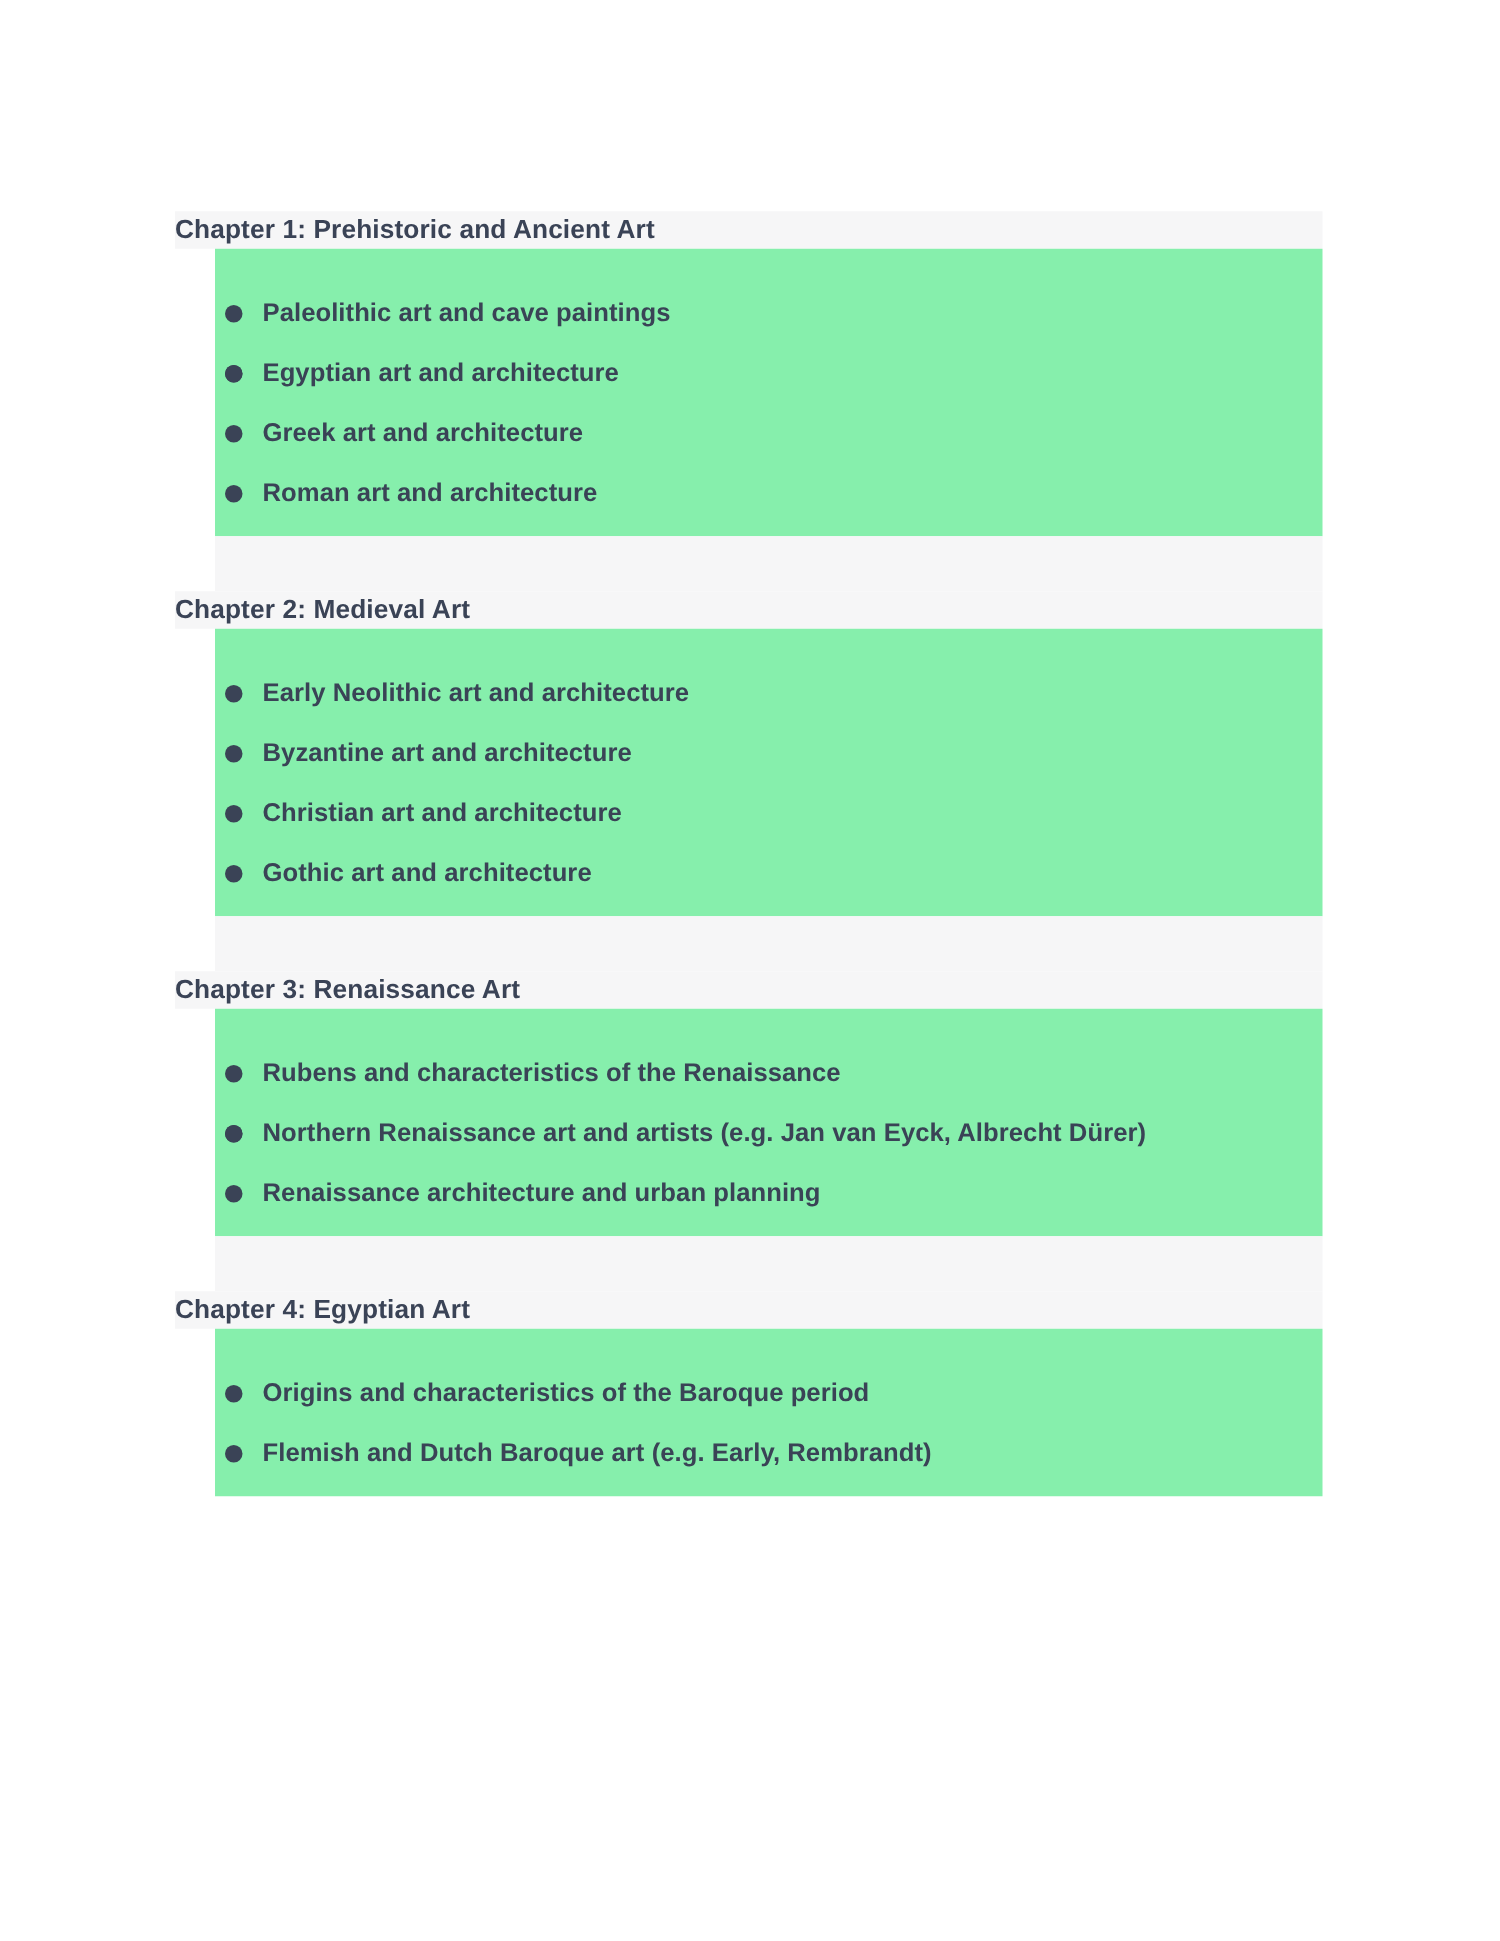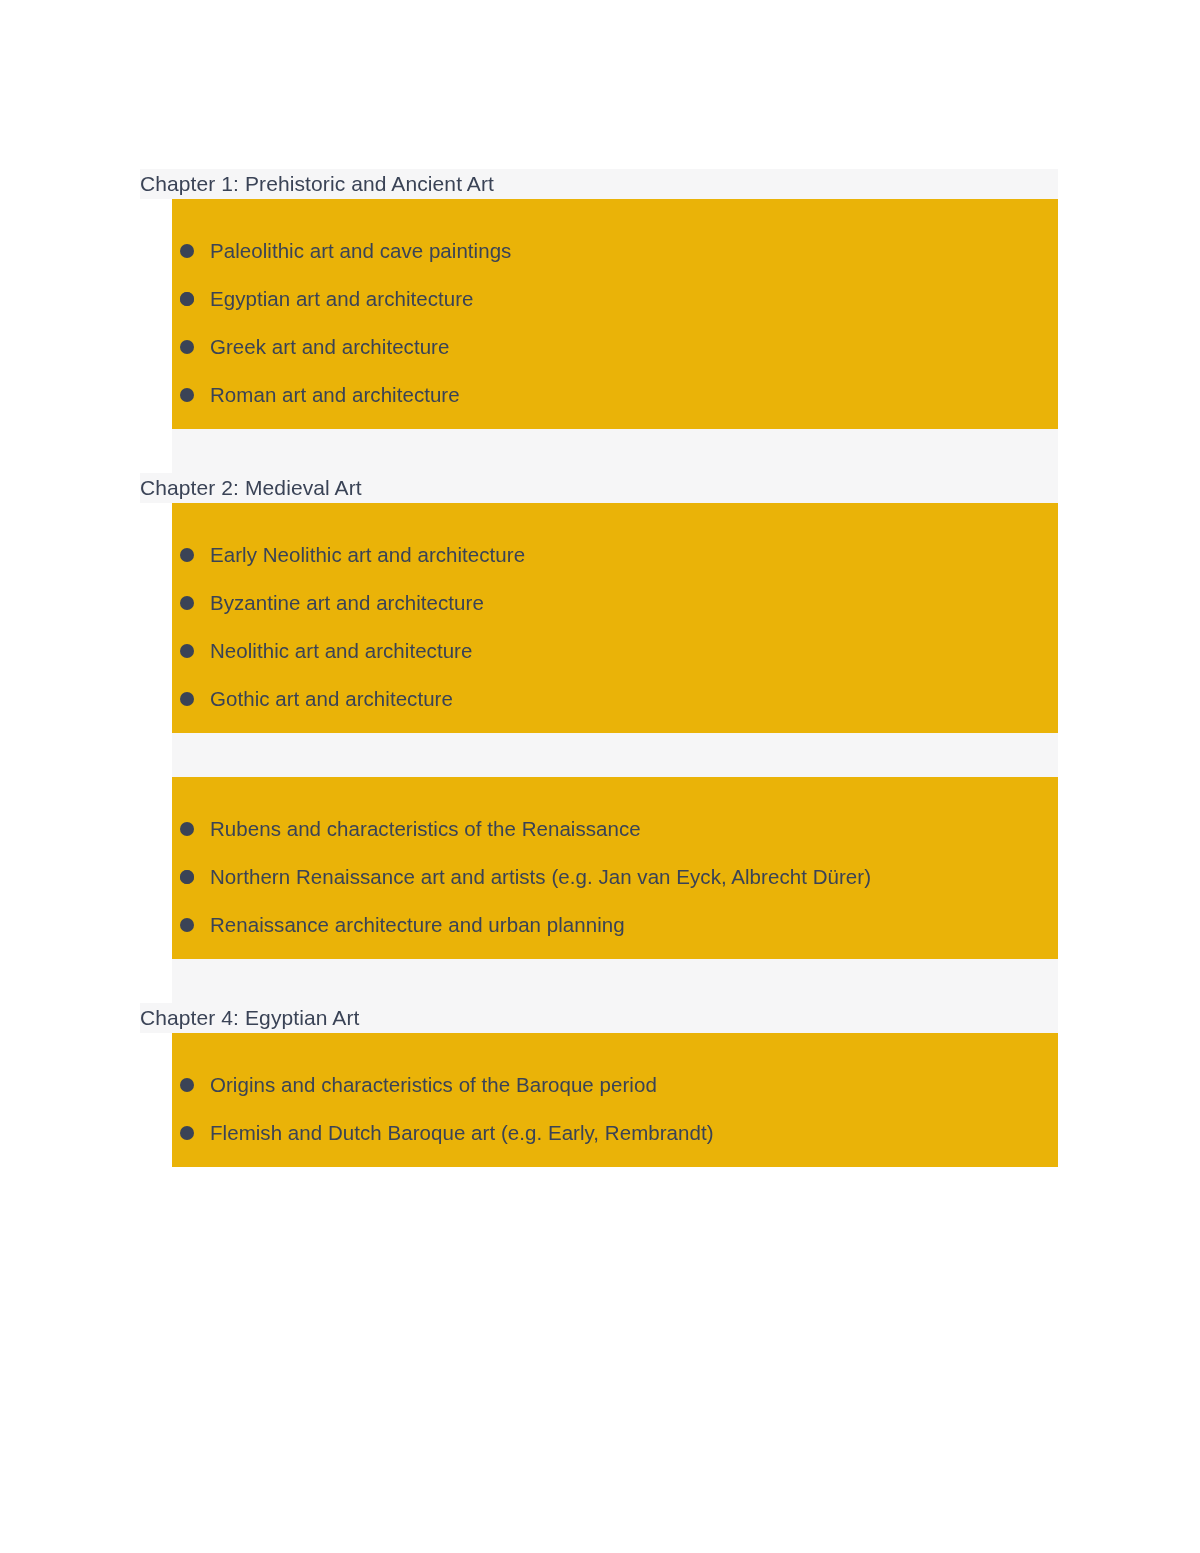--- a/index.html
+++ b/index.html
@@ -17,20 +17,21 @@
     overflow: hidden;
   }
 
   
   .doc-page {
     position: absolute;
     left: 0;
     top: 0;
     width: 1152px;
     height: 1553px;
+    font-weight: bold;
   }
 
   .content {
     position: absolute;
     left: 140px;
     top: 169px;
     width: 918px;          
   }
 
   
@@ -41,21 +42,21 @@
     letter-spacing: 0.1px;
     color: #3a4356;
     padding: 0;
     white-space: nowrap;
   }
 
   
   .list-block {
     margin-left: 32px;          
     width: 886px;
-    background: #eab308;
+    background: #86efac;
     padding-top: 28px;
     padding-bottom: 10px;
   }
 
   
   .chapter-gap {
     margin-left: 32px;
     width: 886px;
     background: #f6f6f7;
     height: 44px;
@@ -124,30 +125,31 @@
         <li class="bullet-item">
           <span class="dot"></span>
           <span>Early Neolithic art and architecture</span>
         </li>
         <li class="bullet-item">
           <span class="dot"></span>
           <span>Byzantine art and architecture</span>
         </li>
         <li class="bullet-item">
           <span class="dot"></span>
-          <span>Neolithic art and architecture</span>
+          <span>Christian art and architecture</span>
         </li>
         <li class="bullet-item">
           <span class="dot"></span>
           <span>Gothic art and architecture</span>
         </li>
       </ul>
     </div>
     <div class="chapter-gap"></div>
 
+    <div class="chapter-heading">Chapter 3: Renaissance Art</div>
     <div class="list-block">
       <ul class="bullet-list">
         <li class="bullet-item">
           <span class="dot"></span>
           <span>Rubens and characteristics of the Renaissance</span>
         </li>
         <li class="bullet-item wrapped">
           <span class="dot"></span>
         </li>
         <li class="bullet-item">

